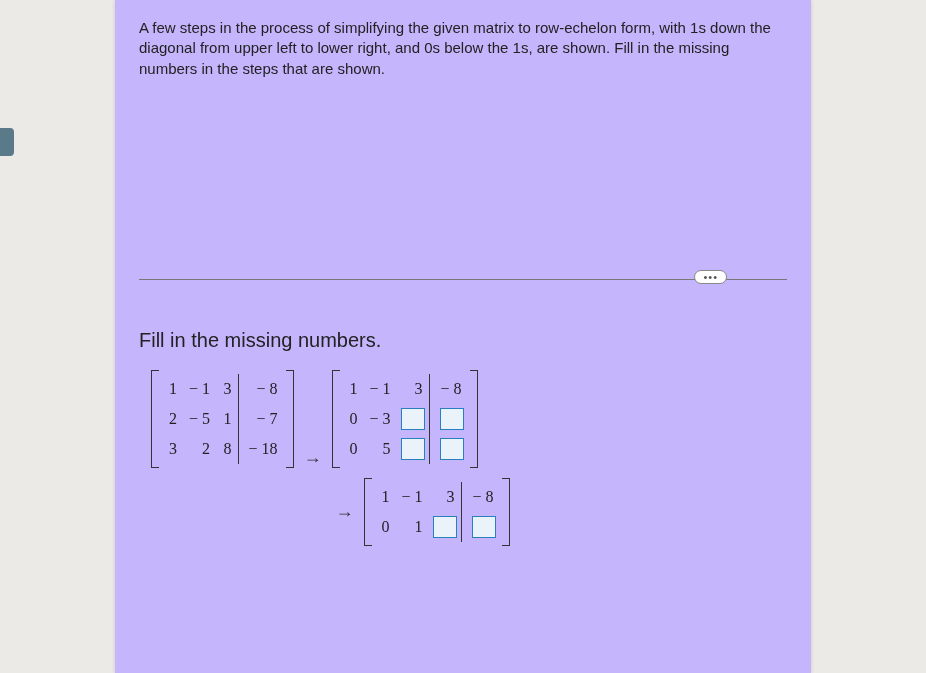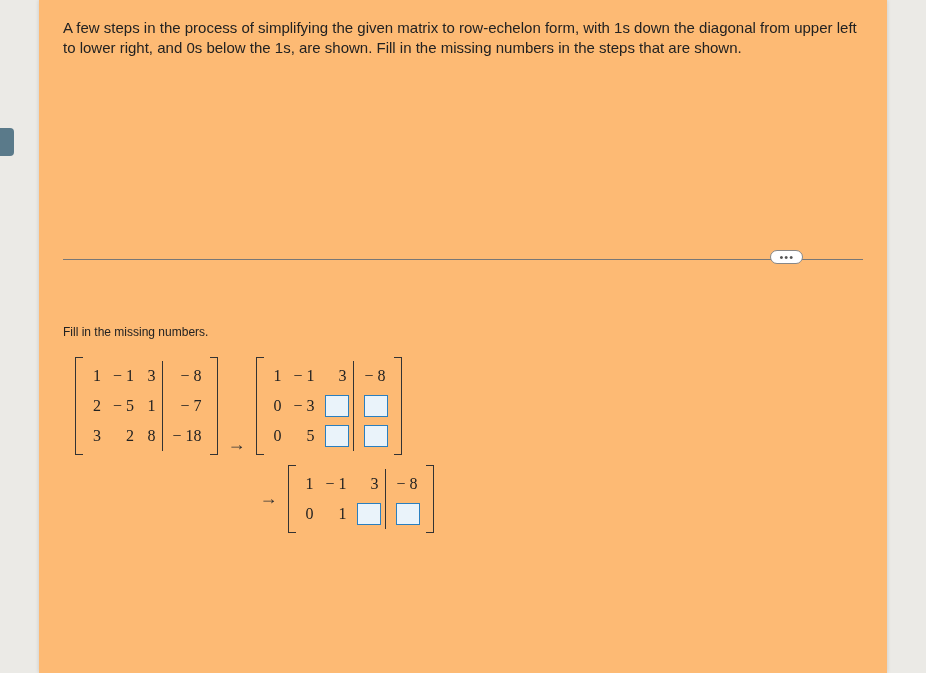--- a/index.html
+++ b/index.html
@@ -5,23 +5,23 @@
     * { box-sizing: border-box; margin: 0; padding: 0; }
     body {
       font-family: Arial, Helvetica, sans-serif;
       background: #ebeae6;
       width: 926px;
       height: 673px;
       position: relative;
       overflow: hidden;
     }
     .page {
-      background: #fdba74;
+      background: #c4b5fd;
       margin: 0 auto;
-      width: 848px;
+      width: 696px;
       min-height: 673px;
       padding: 18px 24px;
       box-shadow: 0 0 4px rgba(0,0,0,0.15);
       position: relative;
     }
     .leftstub {
       position: absolute;
       left: 0; top: 128px;
       width: 14px; height: 28px;
       background: #5a7a8a;
@@ -50,23 +50,23 @@
       background: #fff;
       border: 1px solid #888;
       border-radius: 10px;
       padding: 0 8px;
       font-size: 11px;
       color: #555;
       letter-spacing: 1px;
       cursor: pointer;
     }
     .fill-label {
-      font-size: 12px;
+      font-size: 20px;
       color: #222;
-      margin-top: 46px;
+      margin-top: 30px;
       margin-bottom: 18px;
     }
     .matrices {
       display: flex;
       align-items: flex-start;
       gap: 6px;
       margin-left: 12px;
     }
     .matrix {
       position: relative;

